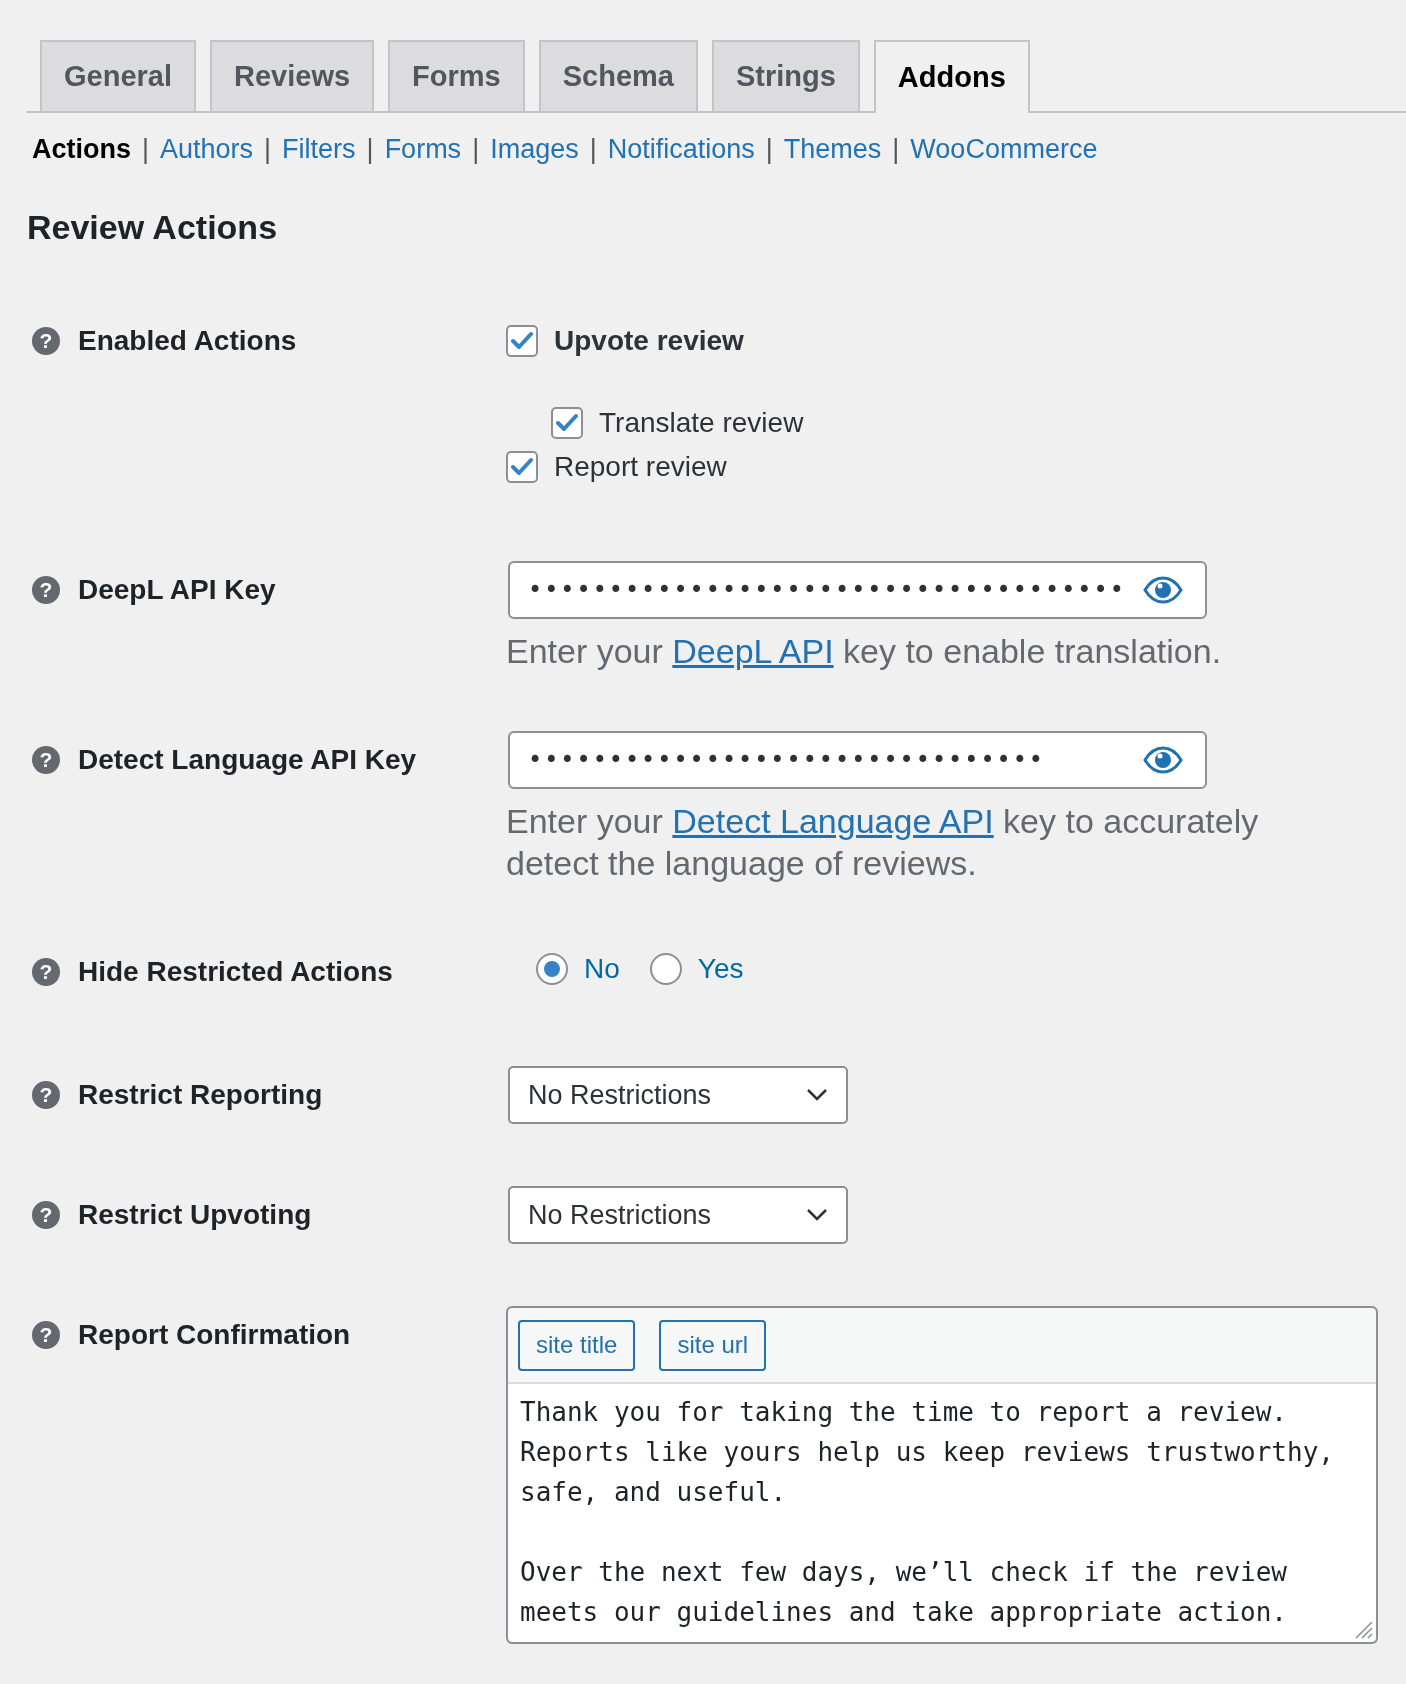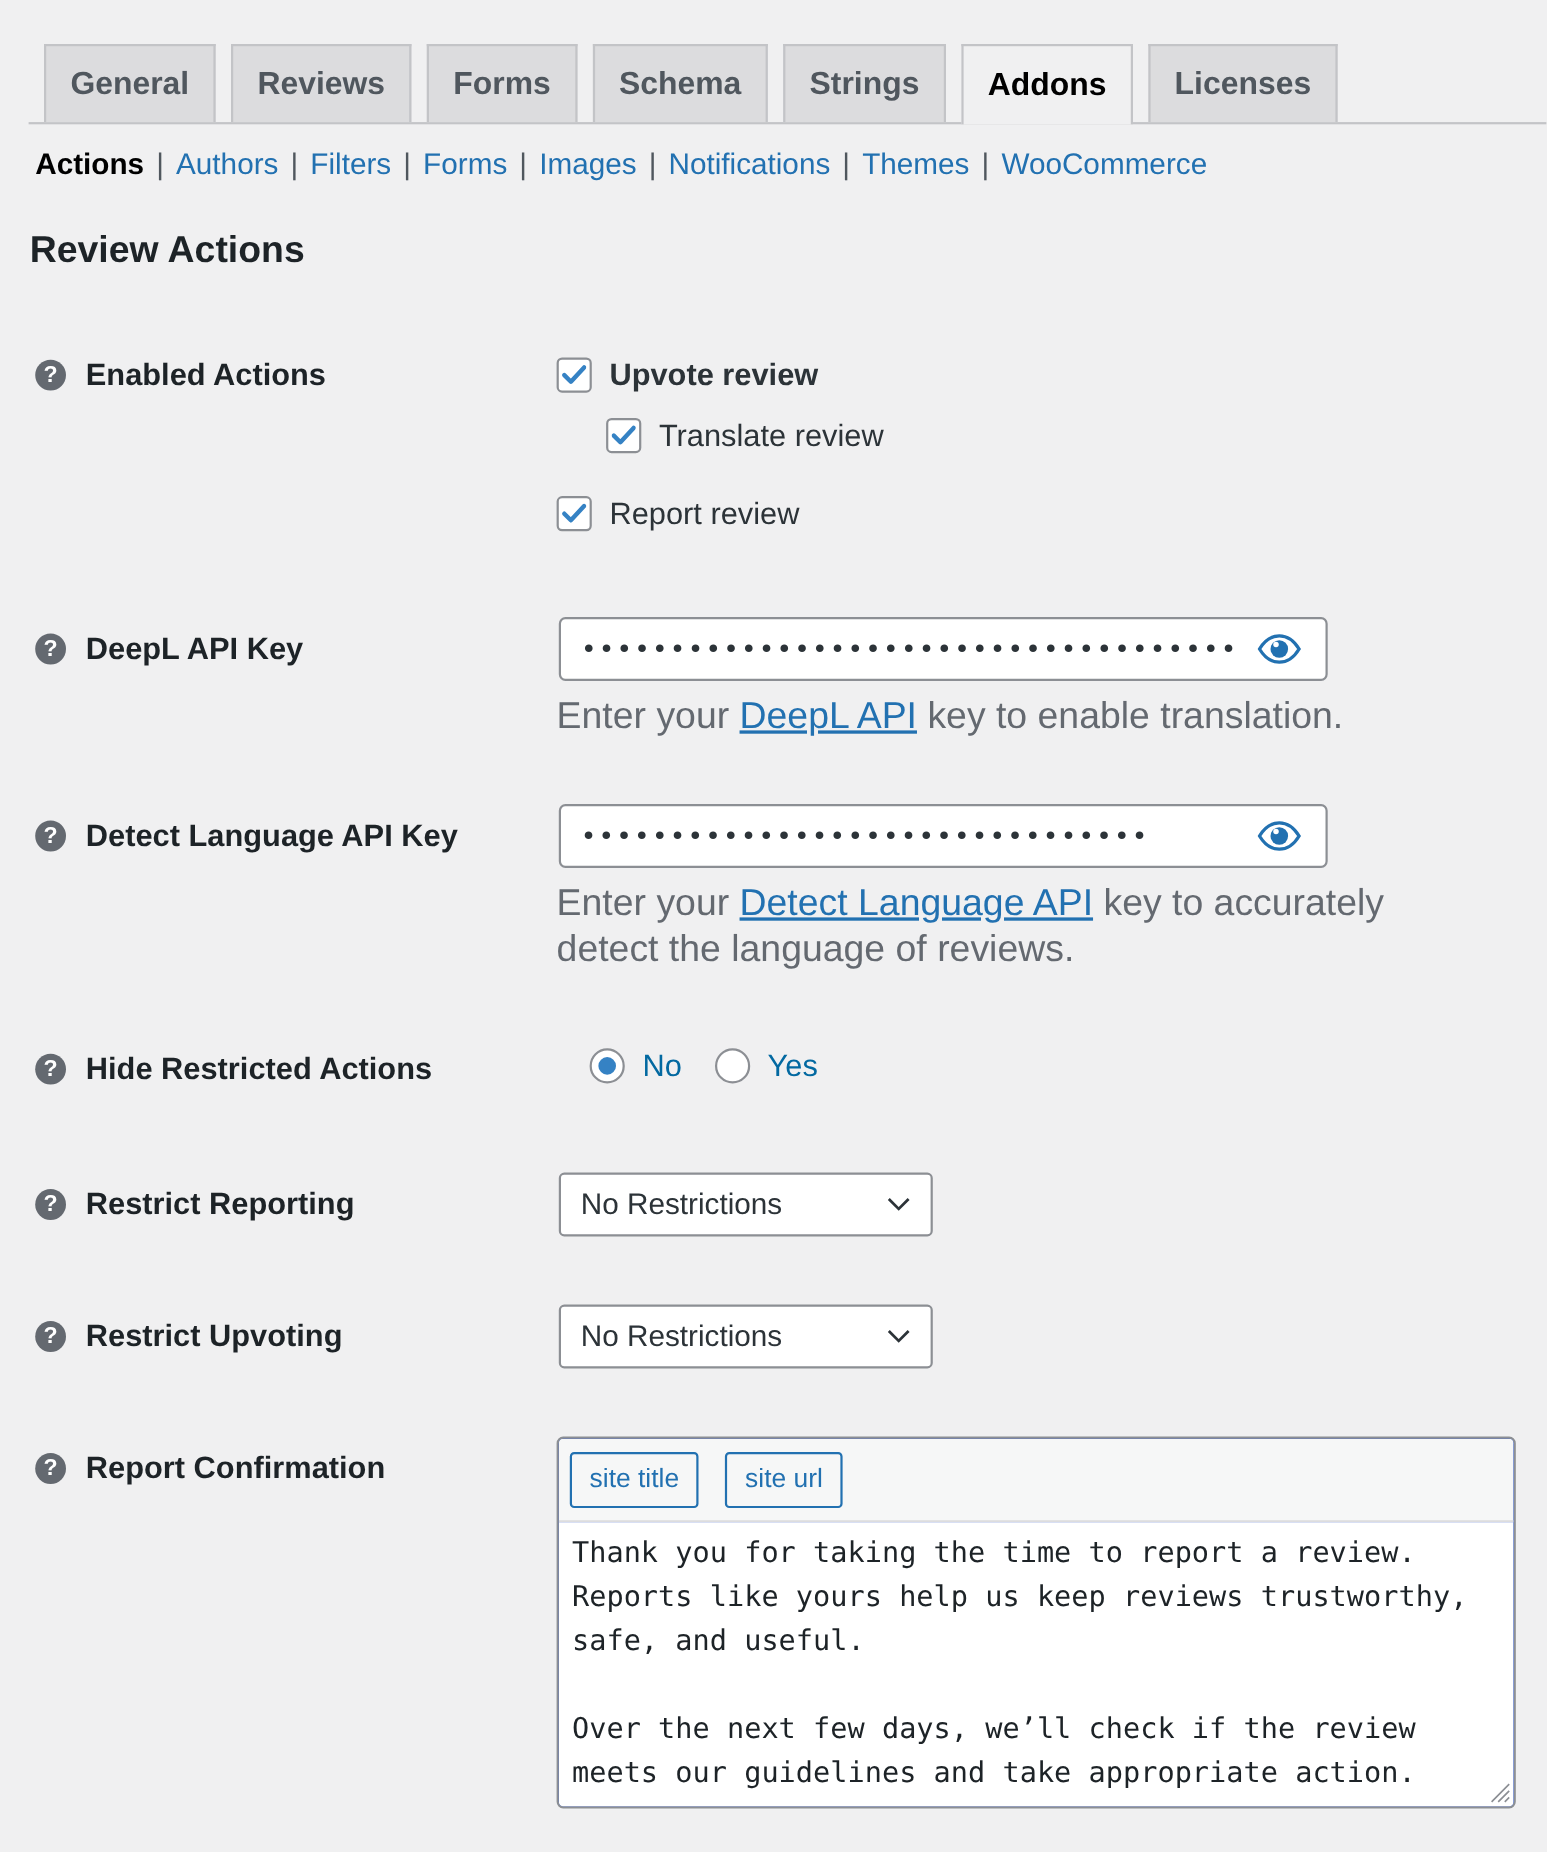--- a/index.html
+++ b/index.html
@@ -131,21 +131,20 @@
 </head>
 <body>
 
 <div class="tabs">
   <div class="tab">General</div>
   <div class="tab">Reviews</div>
   <div class="tab">Forms</div>
   <div class="tab">Schema</div>
   <div class="tab">Strings</div>
   <div class="tab active">Addons</div>
-  <div class="tab">Licenses</div>
 </div>
 
 <div class="subnav">
   <span class="current">Actions</span>
   <span class="sep">|</span>
   <a>Authors</a>
   <span class="sep">|</span>
   <a>Filters</a>
   <span class="sep">|</span>
   <a>Forms</a>
@@ -167,21 +166,21 @@
 </div>
 
 <div class="cb-row" style="top:325px;font-weight:bold;">
   <span class="cb">
     <svg width="22" height="20" viewBox="0 0 22 20">
         <path d="M2 10 L8 16 L20 3" fill="none" stroke="#3582c4" stroke-width="4" stroke-linecap="round" stroke-linejoin="round"></path>
       </svg>
   </span>
   <span>Upvote review</span>
 </div>
-<div class="cb-row" style="top:380px;padding-left:45px;">
+<div class="cb-row" style="top:407px;padding-left:45px;">
   <span class="cb">
     <svg width="22" height="20" viewBox="0 0 22 20">
         <path d="M2 10 L8 16 L20 3" fill="none" stroke="#3582c4" stroke-width="4" stroke-linecap="round" stroke-linejoin="round"></path>
       </svg>
   </span>
   <span>Translate review</span>
 </div>
 <div class="cb-row" style="top:451px;">
   <span class="cb">
     <svg width="22" height="20" viewBox="0 0 22 20">

